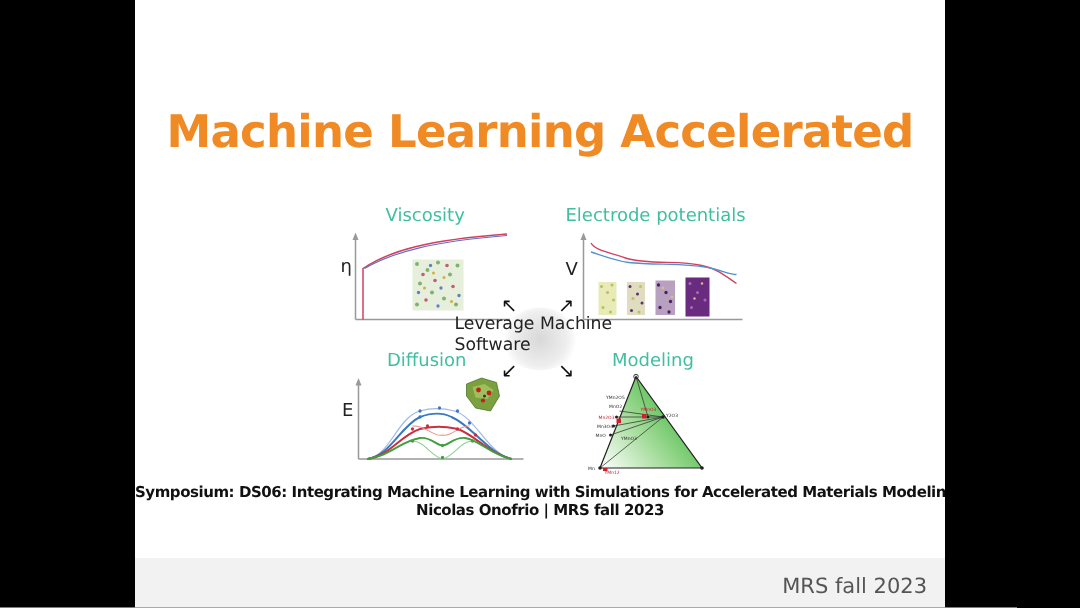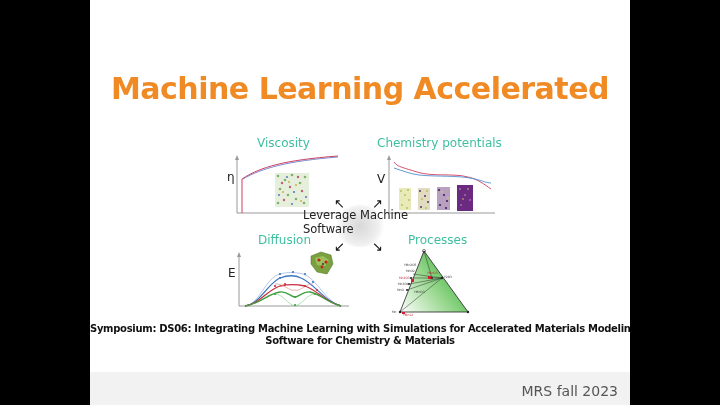--- a/index.html
+++ b/index.html
@@ -69,21 +69,21 @@
         </g>
       <g fill="#d0b040">
           <circle cx="66" cy="30" r="1"></circle>
           <circle cx="53" cy="37" r="1"></circle>
           <circle cx="71" cy="46" r="1"></circle>
           <circle cx="59" cy="27" r="1"></circle>
         </g>
     </g>
   </svg>
 
-  <div class="panel-label" style="left:287px;top:136px;">Chemistry potentials</div>
+  <div class="panel-label" style="left:287px;top:136px;">Electrode potentials</div>
   <div class="axis-label" style="left:287px;top:172px;">V</div>
   <svg style="left:293px;top:155px;" width="115" height="62" viewBox="0 0 115 62">
     <line x1="6" y1="58" x2="6" y2="2" stroke="#999" stroke-width="1"></line>
     <polygon points="6,0 4,5 8,5" fill="#999"></polygon>
     <line x1="6" y1="58" x2="112" y2="58" stroke="#999" stroke-width="1"></line>
     <path d="M11,7 C14,12 22,13 34,17 C50,22 70,18 85,22 C95,24 102,30 108,34" stroke="#d04060" stroke-width="0.9" fill="none"></path>
     <path d="M11,13 C20,16 28,19 36,20 C55,22 75,20 92,24 C100,26 104,28 108,28" stroke="#5090d0" stroke-width="0.9" fill="none"></path>
     <rect x="16" y="33" width="12" height="22" fill="#e8eab8"></rect>
     <g fill="#b8c060">
         <circle cx="18" cy="36" r="1"></circle>
@@ -174,21 +174,21 @@
     <g>
       <polygon points="76,6 86,2 96,5 98,14 92,24 82,22 76,14" fill="#7aa040" stroke="#4a7020" stroke-width="0.5"></polygon>
       <polygon points="80,8 88,6 94,10 90,16 82,15" fill="#a8c860" opacity="0.8"></polygon>
       <circle cx="84" cy="10" r="1.6" fill="#c02020"></circle>
       <circle cx="91" cy="12" r="1.6" fill="#c02020"></circle>
       <circle cx="87" cy="17" r="1.4" fill="#c02020"></circle>
       <circle cx="88" cy="14" r="1" fill="#333"></circle>
     </g>
   </svg>
 
-  <div class="panel-label" style="left:318px;top:233px;">Processes</div>
+  <div class="panel-label" style="left:318px;top:233px;">Modeling</div>
   <svg style="left:300px;top:248px;" width="100" height="68" viewBox="0 0 100 68">
     <defs>
       <linearGradient id="greenGrad" x1="1" y1="0.3" x2="0" y2="1">
         <stop offset="0" stop-color="#30b030"></stop>
         <stop offset="0.5" stop-color="#9ad890"></stop>
         <stop offset="1" stop-color="#ffffff"></stop>
       </linearGradient>
     </defs>
     <polygon points="34,3 10,64 78,64" fill="url(#greenGrad)" stroke="#222" stroke-width="0.8"></polygon>
     <line x1="34" y1="3" x2="42" y2="30" stroke="#333" stroke-width="0.5"></line>
@@ -221,21 +221,21 @@
       <text x="24" y="45">YMnO3</text>
       <text x="37" y="26" fill="#c02030">YMnO3</text>
       <text x="54" y="30">Y2O3</text>
       <text x="2" y="65">Mn</text>
       <text x="13" y="68" fill="#c02030">YMn12</text>
     </g>
   </svg>
 
   <div class="footer-text">
     <div>Symposium: DS06: Integrating Machine Learning with Simulations for Accelerated Materials Modeling</div>
-    <div>Software for Chemistry &amp; Materials</div>
+    <div>Nicolas Onofrio | MRS fall 2023</div>
   </div>
 
   <div class="bottom-strip">
     <div class="scm-logo">
       <svg style="left:0;top:0;" width="38" height="33" viewBox="0 0 38 33">
         <circle cx="20" cy="11" r="9" fill="#f08a24"></circle>
         <circle cx="8" cy="16" r="7" fill="#f4a050"></circle>
         <circle cx="22" cy="24" r="7" fill="#f07a18"></circle>
         <circle cx="14" cy="16" r="3" fill="#e86010" opacity="0.7"></circle>
       </svg>

